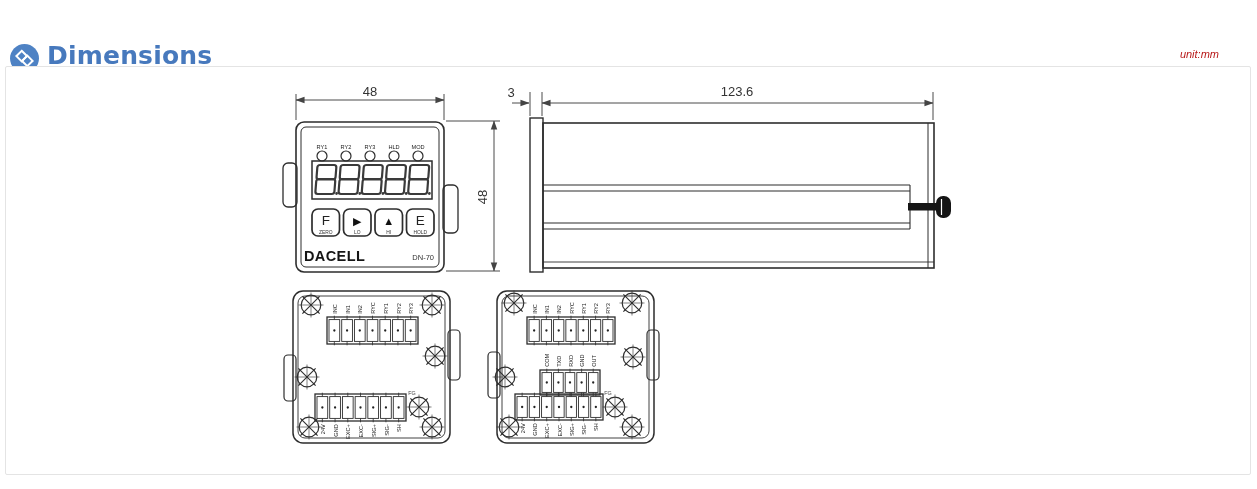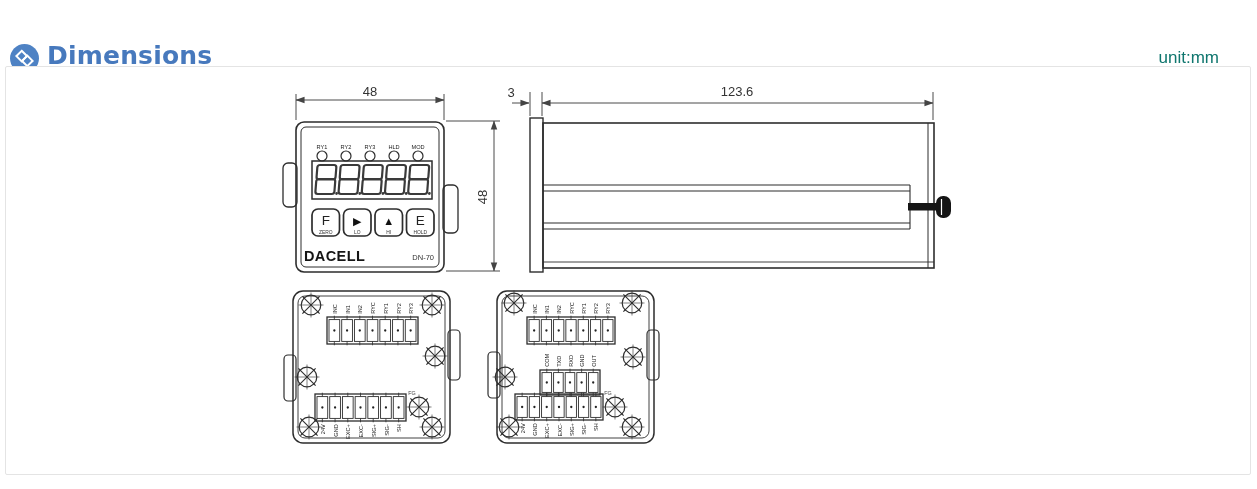--- a/index.html
+++ b/index.html
@@ -1,20 +1,20 @@
 <!DOCTYPE html>
 <html><head>
 <meta charset="utf-8">
 <style>
   html,body{margin:0;padding:0;background:#fff;}
   body{width:1257px;height:489px;position:relative;overflow:hidden;font-family:"Liberation Sans",sans-serif;}
   .header{position:absolute;top:0;left:0;width:1257px;height:60px;display:flex;align-items:flex-start;box-sizing:border-box;padding:9px 38px 0 9px;margin-top:32px;}
   .hicon{width:31px;height:31px;margin-top:2px;flex:0 0 auto;}
   .title{margin:0 0 0 7px;font-size:25px;font-weight:bold;color:#4779bd;letter-spacing:.2px;font-family:"DejaVu Sans","Liberation Sans",sans-serif;}
-  .unit{margin-left:auto;padding-top:7px;font-size:17px;color:#0f766e;}
+  .unit{margin-left:auto;padding-top:7px;font-size:11px;color:#b91c1c;font-style:italic;}
   .card{position:absolute;left:5px;top:66px;width:1246px;height:409px;box-sizing:border-box;border:1px solid #e4e4e4;border-radius:2px;background:#fff;}
   svg.drawing{position:absolute;left:0;top:66px;}
   .ln{stroke:#2d2d2d;fill:none;}
   .dim{stroke:#4a4a4a;stroke-width:1;fill:none;}
   .dimtxt{font-size:13px;fill:#333;}
   .tlabel{font-size:5.6px;fill:#222;}
   .seg{fill:none;stroke:#3a3a3a;stroke-width:2.2;}
   .keytxt{font-size:13.5px;fill:#222;}
   .arrowkey{font-size:11px;fill:#111;}
   .sublbl{font-size:4.9px;fill:#333;}

